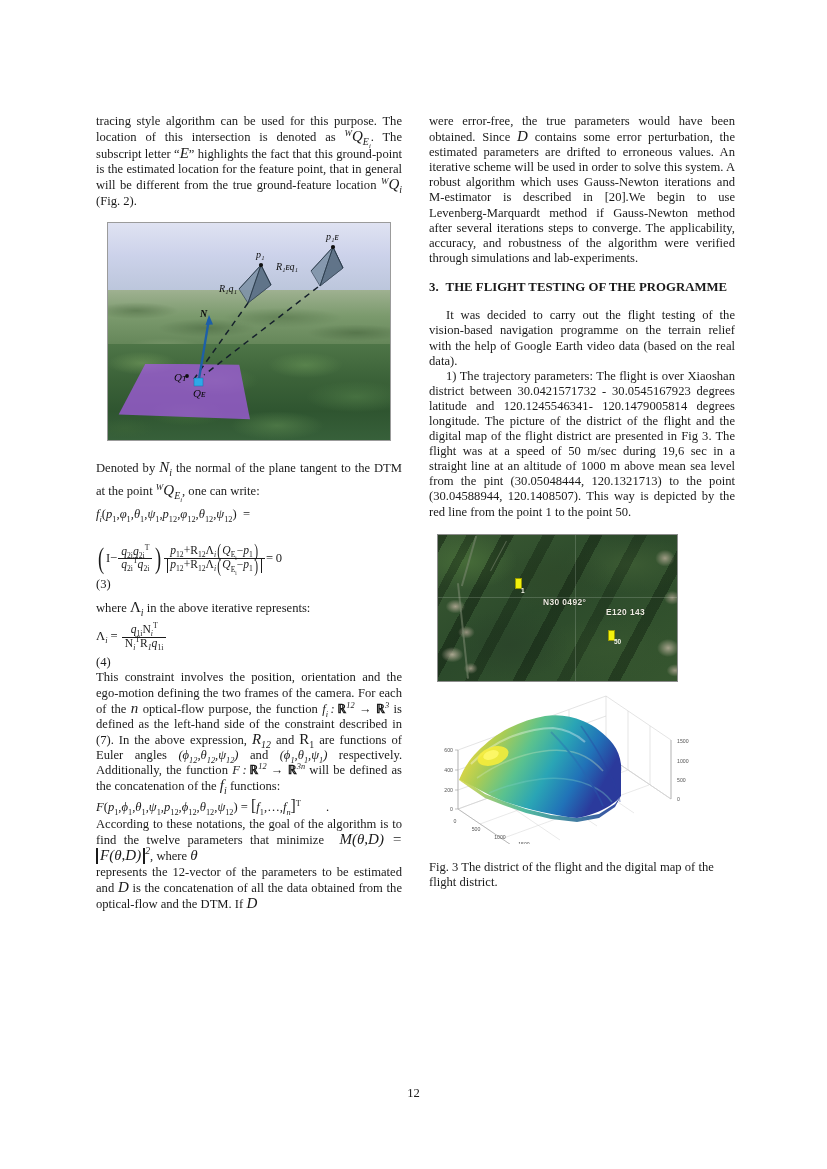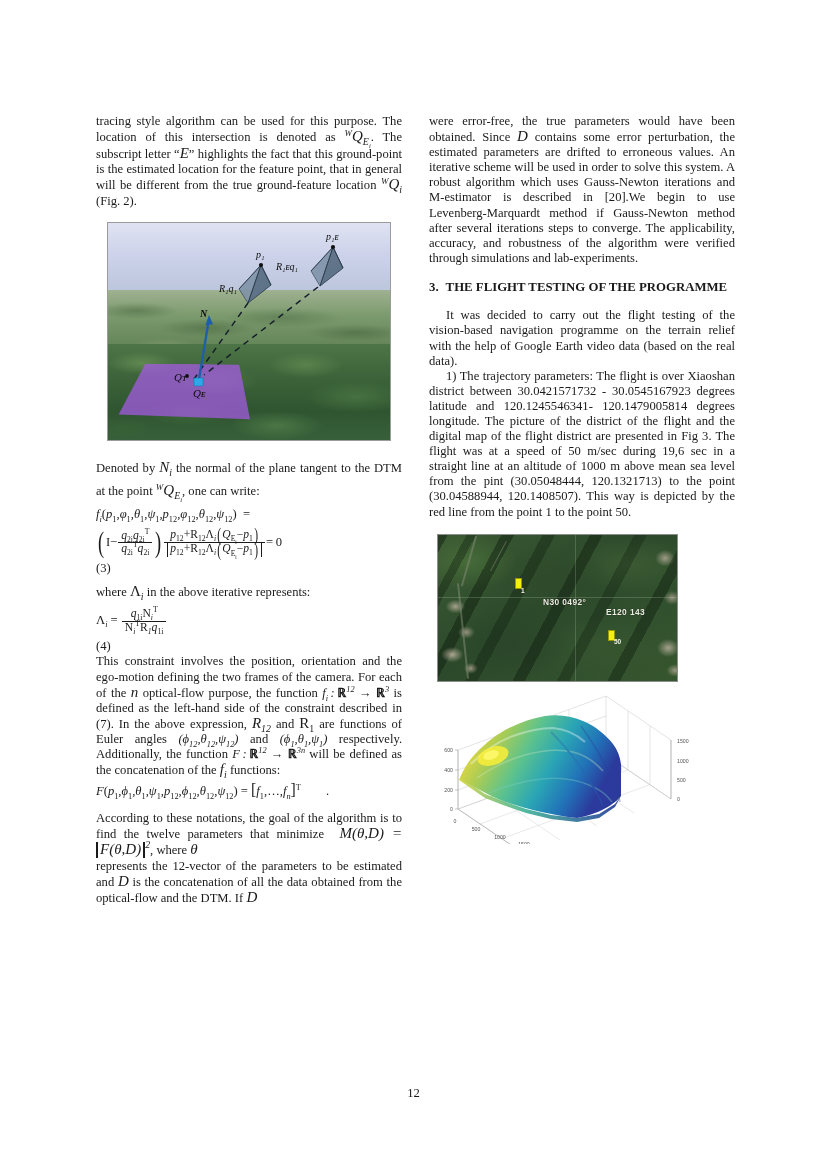--- a/index.html
+++ b/index.html
@@ -346,21 +346,21 @@
         <span>Denoted by</span>
         <span class="big mi"><span>N</span><sub>i</sub></span>
         <span>the normal of the plane tangent to the DTM at the point</span>
         <span class="big mi"><span class="preQ">W</span><span>Q</span><sub>E<sub>i</sub></sub></span><span>, one can write:</span>
       </p>
 
       <div class="eqline">
         <span class="mi">f</span><sub class="mi">i</sub>(<span class="mi">p</span><sub>1</sub>,<span class="mi">φ</span><sub>1</sub>,<span class="mi">θ</span><sub>1</sub>,<span class="mi">ψ</span><sub>1</sub>,<span class="mi">p</span><sub>12</sub>,<span class="mi">φ</span><sub>12</sub>,<span class="mi">θ</span><sub>12</sub>,<span class="mi">ψ</span><sub>12</sub>) &nbsp;=
       </div>
 
-      <div class="eqline" style="margin-top:6px;">
+      <div class="eqline" style="margin-top:22px;">
         <span class="paren-big">(</span><span class="mup">I</span>−<span class="frac"><span class="num"><span class="mi">q</span><sub>2i</sub><span class="mi">q</span><sub>2i</sub><sup class="mup">T</sup></span><span class="den"><span class="mi">q</span><sub>2i</sub><sup class="mup">T</sup><span class="mi">q</span><sub>2i</sub></span></span><span class="paren-big">)</span><span class="frac"><span class="num"><span class="mi">p</span><sub>12</sub>+<span class="mup">R</span><sub>12</sub><span class="mup">Λ</span><sub class="mi">i</sub><span class="paren-big" style="font-size:1.6em">(</span><span class="mi">Q</span><sub>E<sub>i</sub></sub>−<span class="mi">p</span><sub>1</sub><span class="paren-big" style="font-size:1.6em">)</span></span><span class="den"><span class="norm-bar"><span class="mi">p</span><sub>12</sub>+<span class="mup">R</span><sub>12</sub><span class="mup">Λ</span><sub class="mi">i</sub><span class="paren-big" style="font-size:1.6em">(</span><span class="mi">Q</span><sub>E<sub>i</sub></sub>−<span class="mi">p</span><sub>1</sub><span class="paren-big" style="font-size:1.6em">)</span></span></span></span>= 0
       </div>
 
       <p class="eqnum" style="margin-top:4px;">(3)</p>
 
       <p style="margin-top:5px; line-height:20px;">
         <span>where</span>
         <span class="big mup"><span>Λ</span><sub class="mi">i</sub></span>
         <span>in the above iterative represents:</span>
       </p>
@@ -388,21 +388,21 @@
         <span class="mi"><span>F</span> : <span class="mup" style="font-weight:600">ℝ</span><sup>12</sup>&nbsp;→&nbsp;<span class="mup" style="font-weight:600">ℝ</span><sup>3n</sup></span>
         <span>will be defined as the concatenation of the</span>
         <span class="mi big"><span class="mi">f</span><sub>i</sub></span>
         <span>functions:</span>
       </p>
 
       <div class="eqline" style="margin-top:3px;">
         <span class="mi">F</span>(<span class="mi">p</span><sub>1</sub>,<span class="mi">ϕ</span><sub>1</sub>,<span class="mi">θ</span><sub>1</sub>,<span class="mi">ψ</span><sub>1</sub>,<span class="mi">p</span><sub>12</sub>,<span class="mi">ϕ</span><sub>12</sub>,<span class="mi">θ</span><sub>12</sub>,<span class="mi">ψ</span><sub>12</sub>) = <span style="font-size:1.25em">[</span><span class="mi">f</span><sub>1</sub>,…,<span class="mi">f</span><sub class="mi">n</sub><span style="font-size:1.25em">]</span><sup class="mup">T</sup> &nbsp;&nbsp;&nbsp;&nbsp;&nbsp;&nbsp;&nbsp;.
       </div>
 
-      <p style="margin-top:11px;">
+      <p style="margin-top:1px;">
         <span>According to these notations, the goal of the algorithm is to find the twelve parameters that minimize</span>
         <span class="big mi">&nbsp;<span class="mi">M</span>(<span class="mi">θ</span>,<span class="mi">D</span>) = <span class="dnorm"><span class="mi">F</span>(<span class="mi">θ</span>,<span class="mi">D</span>)</span><sup>2</sup></span><span>, where</span>
         <span class="big mi">θ</span>
       </p>
 
       <p>
         <span>represents the 12-vector of the parameters to be estimated and</span>
         <span class="big mi">D</span>
         <span>is the concatenation of all the data obtained from the optical-flow and the DTM. If</span>
         <span class="big mi">D</span>
@@ -554,19 +554,20 @@
           <g>
             <line x1="240" y1="48" x2="240" y2="107" stroke="#9a9a9a" stroke-width="0.6"></line>
             <text class="tick" x="246" y="51" text-anchor="start">1500</text>
             <text class="tick" x="246" y="71" text-anchor="start">1000</text>
             <text class="tick" x="246" y="90" text-anchor="start">500</text>
             <text class="tick" x="246" y="109" text-anchor="start">0</text>
           </g>
         </svg>
       </div>
 
+      <p class="caption" style="margin-top:16px;">Fig. 3 The district of the flight and the digital map of the flight district.</p>
 
     </div>
   </div>
 
   <div class="pagenum">12</div>
 
 </div>
 
 </body></html>

